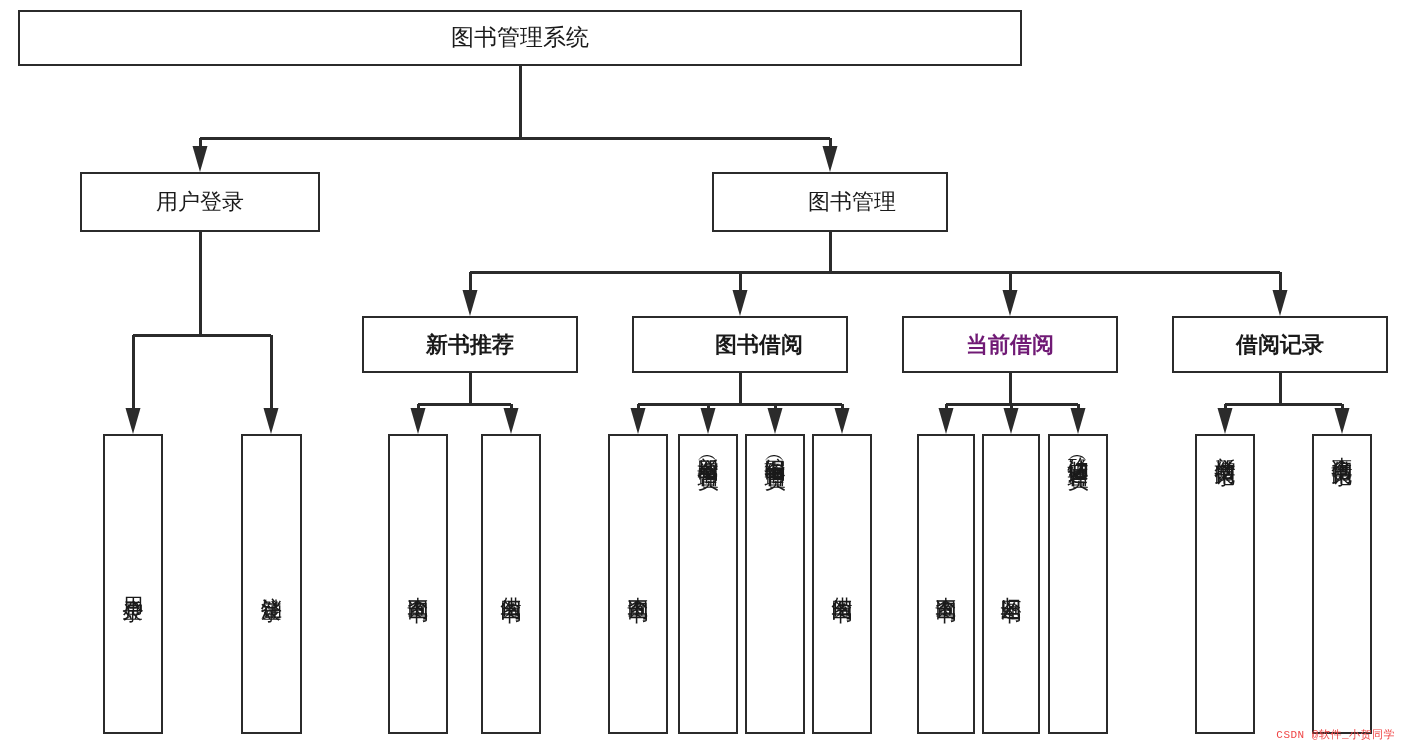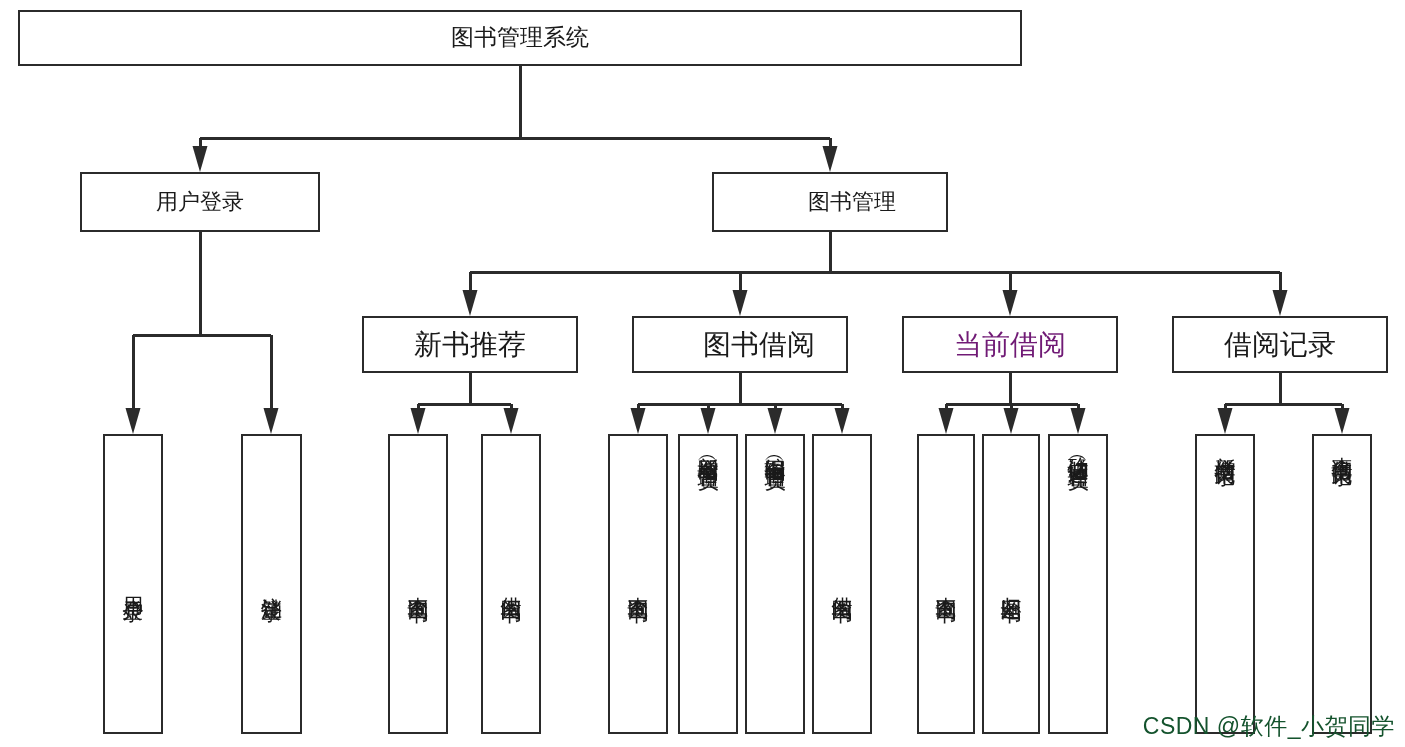--- a/index.html
+++ b/index.html
@@ -36,44 +36,45 @@
   }
   .node-label {
     color: #1a1a1a;
     text-align: center;
     line-height: 1.18;
     white-space: nowrap;
     user-select: none;
   }
   .level0 .node-label { font-size: 23px; }
   .level1 .node-label { font-size: 22px; }
-  .level2 .node-label { font-size: 28px; }
+  .level2 .node-label { font-size: 22px; font-weight: bold; }
   .leaf .node-label {
     font-size: 21px;
     writing-mode: vertical-rl;
     text-orientation: upright;
     letter-spacing: 2px;
     line-height: 1.05;
     white-space: normal;
   }
   .leaf {
     align-items: flex-start;
     justify-content: center;
     padding-top: 4px;
   }
   .leaf.short-text { align-items: center; padding-top: 0; }
   #watermark {
     position: absolute;
     right: 10px;
     bottom: 5px;
-    font-size: 23px;
-    color: #14532d;
+    font-size: 11px;
+    color: #ef4444;
     letter-spacing: 0.5px;
     user-select: none;
     white-space: nowrap;
+    font-family: Liberation Mono, monospace;
   }
 </style>
 </head>
 <body>
 
 <div id="diagram-root">
   <svg id="tree-svg" viewBox="0 0 1405 747" xmlns="http://www.w3.org/2000/svg">
       <g>
         <line x1="520" y1="66" x2="520" y2="138" stroke="#2b2b2b" stroke-width="3" shape-rendering="crispEdges"></line>
         <line x1="200" y1="138" x2="830" y2="138" stroke="#2b2b2b" stroke-width="3" shape-rendering="crispEdges"></line>

